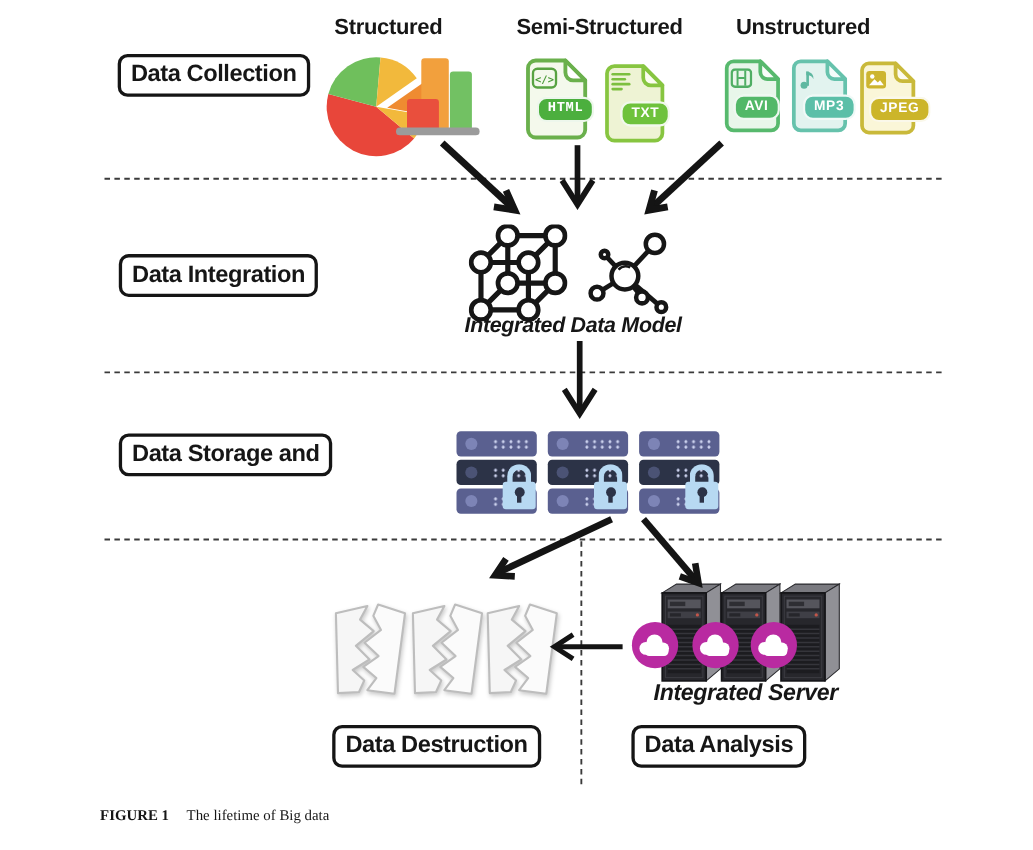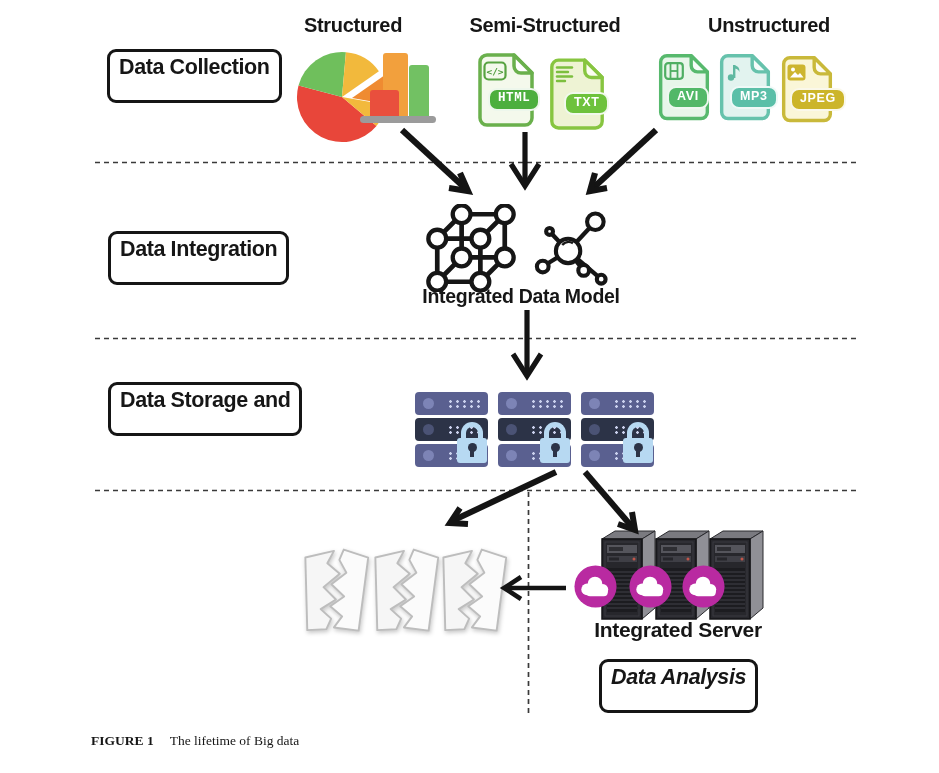--- a/index.html
+++ b/index.html
@@ -8,30 +8,30 @@
     position:relative; width:939px; height:773px; background:#ffffff;
     font-family:"Liberation Sans", sans-serif; color:#161616; overflow:hidden;
   }
   .abs { position:absolute; }
 
   
   .stage-box {
     position:absolute; display:inline-block; background:#fff;
     border:3px solid #151515; border-radius:9px;
     font-size:21.5px; font-weight:700; letter-spacing:-0.4px;
-    padding:2px 9px 19px; white-space:nowrap; line-height:1.25;
+    padding:2px 9px 4px; white-space:nowrap; line-height:1.25;
   }
 
   .group-title {
     position:absolute; font-size:20px; font-weight:700; letter-spacing:-0.3px;
     text-align:center; white-space:nowrap;
   }
   .icon-caption {
     position:absolute; font-size:19.5px; font-weight:700; letter-spacing:-0.3px;
-    text-align:center; white-space:nowrap;
+    text-align:center; white-space:nowrap;font-style:italic;
   }
 
   
   .file { position:absolute; }
   .file svg.page { position:absolute; left:0; top:0; }
   .file .badge {
     position:absolute; color:#fff; font-weight:700; font-size:12.5px;
     letter-spacing:0.6px; padding:2px 8px 3px; border-radius:9px;
     border:2px solid rgba(255,255,255,0.9); white-space:nowrap; line-height:1.1;
   }
@@ -98,21 +98,21 @@
 </style>
 </head>
 <body>
 
 <div class="figure-canvas">
 
   <div class="stage-box" style="left:107px; top:49px;">Data Collection</div>
 
   <div class="group-title" style="left:288px; top:14px; width:130px;">Structured</div>
   <div class="group-title" style="left:465px; top:14px; width:160px;">Semi-Structured</div>
-  <div class="group-title" style="left:704px; top:14px; width:130px;">Unstructured</div>
+  <div class="group-title" style="left:665px; top:14px; width:130px;">Unstructured</div>
 
   <svg class="abs" style="left:290px; top:42px;" width="150" height="105" viewBox="0 0 150 105">
 
     <path d="M52 55 L86.5 83.9 A45 45 0 0 1 8.5 43.4 Z" fill="#e8463a"></path>
     <path d="M52 55 L8.5 43.4 A45 45 0 0 1 55.9 10.2 Z" fill="#6fbf5c"></path>
     <path d="M52 55 L55.9 10.2 A45 45 0 0 1 88.9 29.2 Z" fill="#f2b93c"></path>
     <path d="M52 55 L96.3 62.8 A45 45 0 0 1 86.5 83.9 Z" fill="#f2b93c"></path>
     <path d="M62 56 L98.9 30.2 A45 45 0 0 1 106.3 63.8 Z" fill="#ef8b31"></path>
 
     <g>
@@ -225,21 +225,21 @@
       <circle cx="52" cy="62" r="5.5"></circle>
       <circle cx="70" cy="71" r="4.5"></circle>
       <circle cx="17" cy="22" r="3.5"></circle>
       <circle cx="36" cy="42" r="12.5"></circle>
     </g>
     <path d="M30 36 a9 9 0 0 1 11-2" stroke="#161616" stroke-width="2.4" fill="none"></path>
   </svg>
 
   <div class="icon-caption" style="left:421px; top:285px; width:200px;">Integrated Data Model</div>
 
-  <div class="stage-box" style="left:108px; top:382px;">
+  <div class="stage-box" style="left:108px; top:394px;">
     <div>Data Storage and</div>
   </div>
 
   <div class="rack" style="left:415px; top:392px;">
     <div class="bar bar-mid-tone">
         <span class="knob"></span>
         <span class="dots"></span>
       </div>
     <div class="bar bar-dark-tone">
         <span class="knob"></span>
@@ -368,21 +368,22 @@
   <svg class="cloud-badge" style="left:681px; top:564px;" width="45" height="45" viewBox="0 0 46 46">
     <circle cx="23" cy="23" r="21.5" fill="#b92aa1"></circle>
     <circle cx="14.5" cy="26" r="6" fill="#fff"></circle>
       <circle cx="22.5" cy="20.5" r="7.5" fill="#fff"></circle>
     <circle cx="30.5" cy="26" r="5.5" fill="#fff"></circle>
       <rect x="13.5" y="25" width="22" height="8" rx="4" fill="#fff"></rect>
   </svg>
 
   <div class="icon-caption" style="left:583px; top:618px; width:190px; font-size:21px;">Integrated Server</div>
 
-  <div class="stage-box" style="left:599px; top:659px;font-style:italic;">Data Analysis</div>
+  <div class="stage-box" style="left:302px; top:659px;">Data Destruction</div>
+  <div class="stage-box" style="left:574px; top:659px;">Data Analysis</div>
 
   <svg class="overlay" width="939" height="773" viewBox="0 0 939 773">
     <g stroke="#3a3a3a" stroke-width="1.7" stroke-dasharray="5 4" fill="none">
       <line x1="95" y1="162.5" x2="858" y2="162.5"></line>
       <line x1="95" y1="338.5" x2="858" y2="338.5"></line>
       <line x1="95" y1="490.5" x2="858" y2="490.5"></line>
       <line x1="528.5" y1="492" x2="528.5" y2="716"></line>
     </g>
     <g stroke="#141414" fill="none">
       <g stroke-width="6.2">

